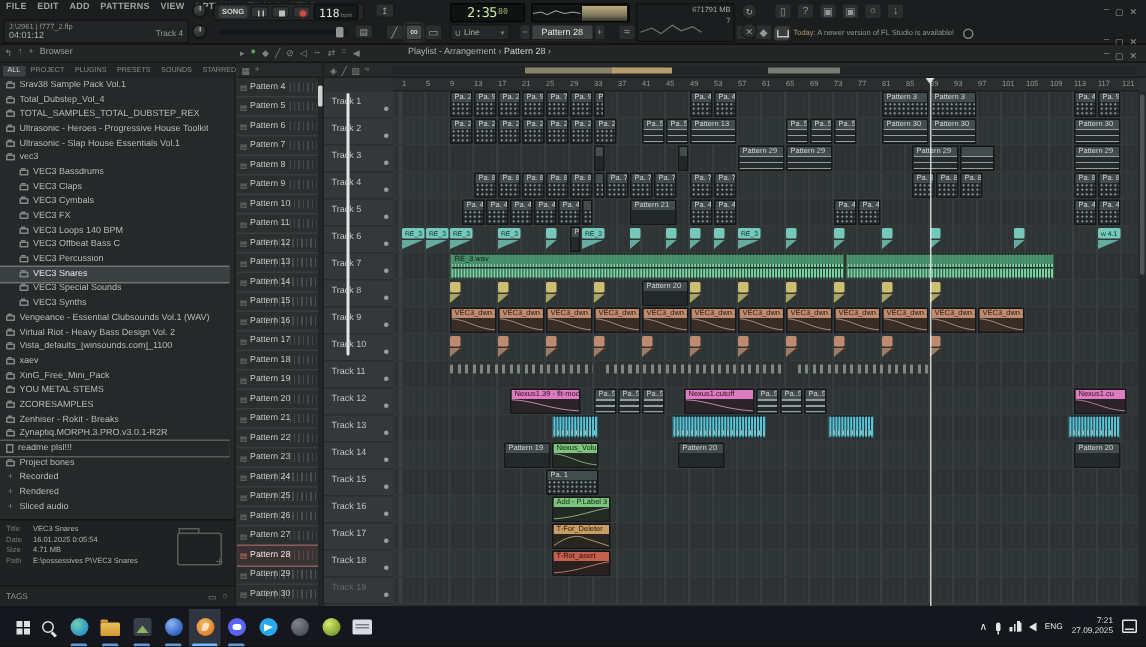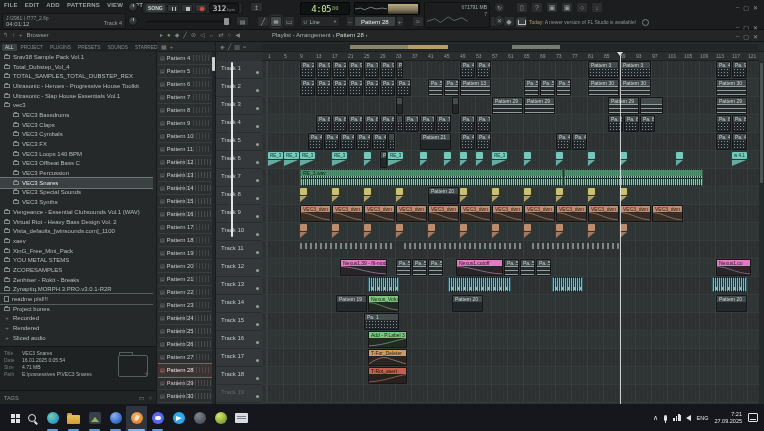--- a/index.html
+++ b/index.html
@@ -229,21 +229,21 @@
 
     <div class="knob" style="left:128px;top:2px;"></div>
     <div class="knob" style="left:128px;top:16px;"></div>
 
     <div id="transport">
       <span id="songmode">SONG</span>
       <span class="tbtn pause"></span>
       <span class="tbtn stop"></span>
       <span class="tbtn rec"></span>
       <span id="tempo">
-        <span class="val">312</span>
+        <span class="val">118</span>
         <span class="unit">bpm</span>
       </span>
     </div>
     <div id="shuffle">
         <span class="thumb"></span>
       </div>
     <div class="mini-btn" style="left:236px;top:16px;">▤</div>
     <div class="mini-btn" style="left:250px;top:2px;">↥</div>
 
     <div id="row2-tools">
@@ -267,21 +267,21 @@
         <span class="gico">▦</span>
         <span class="gico">≡</span>
         <span class="gico">⇅</span>
         <span class="gico">▤</span>
         <span class="gico">Y</span>
         <span class="gico">◆</span>
         <span class="gico">►</span>
       </div>
 
     <div id="timedisp">
-      <span class="big">4:05</span>
+      <span class="big">2:35</span>
       <span class="small">80</span>
     </div>
     <div id="osc">
       <svg class="curve" viewBox="0 0 66 13" preserveAspectRatio="none">
         <polyline points="0,7 6,6 10,8 16,5 22,7 28,6 33,7" fill="none" stroke="#9aa79e" stroke-width="0.8"></polyline>
       </svg>
       <div id="oscblob"></div>
     </div>
     <div id="monitor">
       <span class="t1">67</span>

